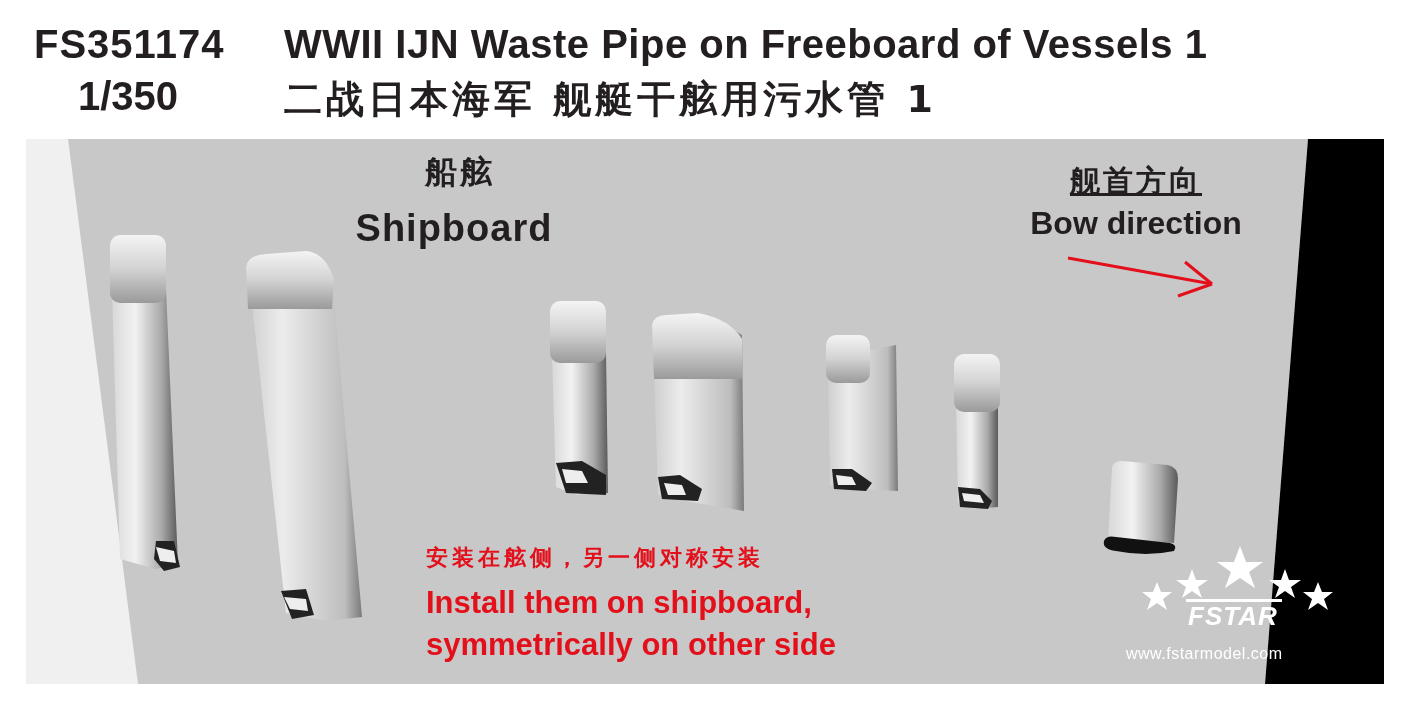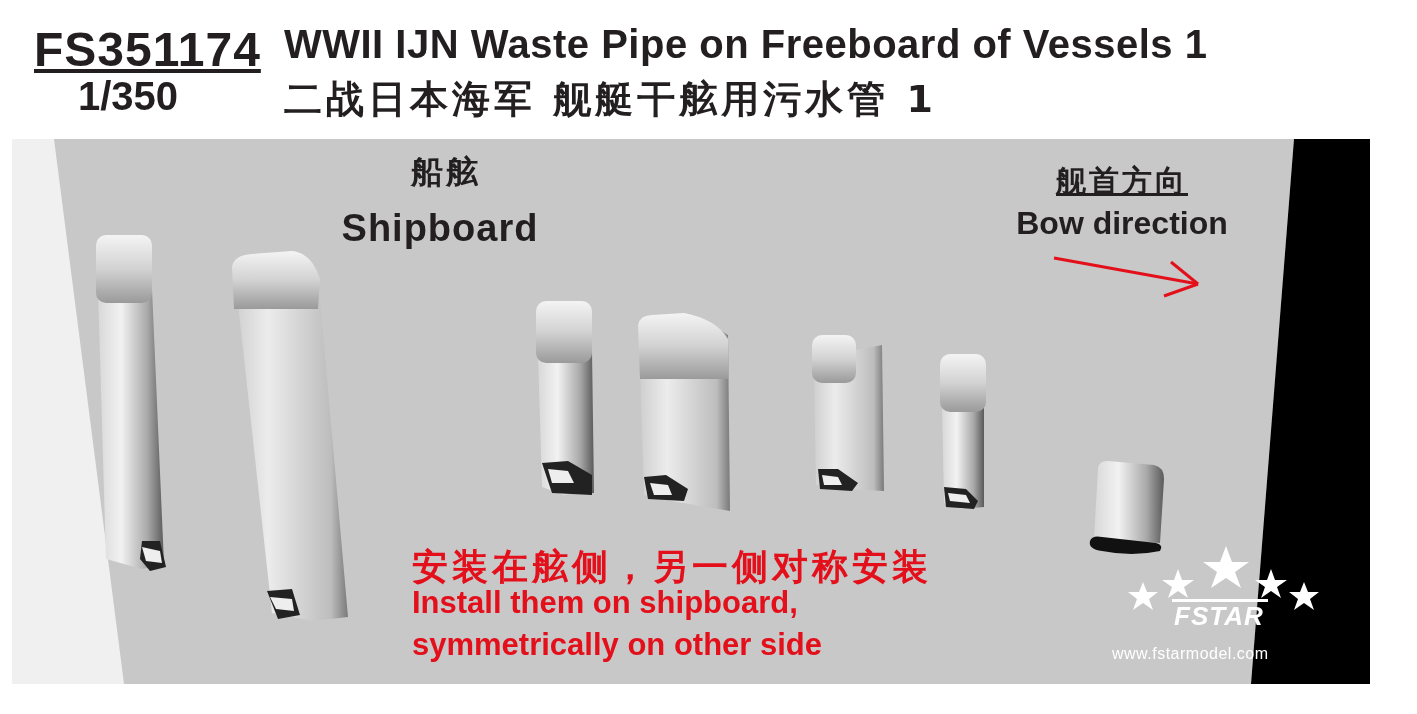--- a/index.html
+++ b/index.html
@@ -1,30 +1,30 @@
 <!DOCTYPE html>
 <html><head>
   <meta charset="utf-8">
   <style>
     html, body { margin: 0; padding: 0; background: #ffffff; }
     body { width: 1417px; height: 714px; position: relative; overflow: hidden; font-family: "Liberation Sans", "DejaVu Sans", sans-serif; }
     .title-line { position: absolute; font-weight: bold; color: #231f20; white-space: nowrap; }
-    .code { left: 34px; top: 22px; font-size: 48px; letter-spacing: 1px; text-decoration: underline; }
+    .code { left: 34px; top: 22px; font-size: 40px; letter-spacing: 1px; }
     .title-en { left: 284px; top: 22px; font-size: 40px; letter-spacing: 0.5px; }
     .scale { left: 78px; top: 74px; font-size: 40px; }
     .title-zh { left: 284px; top: 74px; font-size: 38px; letter-spacing: 4px; font-family: "DejaVu Sans", sans-serif; text-align: right; }
-    .panel { position: absolute; left: 12px; top: 139px; width: 1358px; height: 545px; border-radius: 6px; }
+    .panel { position: absolute; left: 26px; top: 139px; width: 1358px; height: 545px; border-radius: 6px; }
     .panel svg { position: absolute; left: 0; top: 0; }
     .label { position: absolute; font-weight: bold; color: #231f20; text-align: center; white-space: nowrap; }
     .ship-zh { left: 384px; top: 12px; width: 100px; font-size: 32px; font-family: "DejaVu Sans", sans-serif; letter-spacing: 3px; }
     .ship-en { left: 318px; top: 68px; width: 220px; font-size: 38px; letter-spacing: 1px; }
     .bow-zh { left: 1010px; top: 22px; width: 200px; font-size: 30px; font-family: "DejaVu Sans", sans-serif; letter-spacing: 3px; text-decoration: underline; }
     .bow-en { left: 990px; top: 66px; width: 240px; font-size: 32px; }
     .note { position: absolute; left: 400px; color: #e3101b; font-weight: bold; white-space: nowrap; }
-    .note-zh { top: 404px; font-size: 36px; font-family: "DejaVu Sans", sans-serif; letter-spacing: 4px; }
+    .note-zh { top: 404px; font-size: 22px; font-family: "DejaVu Sans", sans-serif; letter-spacing: 4px; }
     .note-en1 { top: 446px; font-size: 31px; }
     .note-en2 { top: 488px; font-size: 31px; }
     .brand { position: absolute; left: 1162px; top: 462px; font-size: 26px; font-style: italic; font-weight: bold; color: #ffffff; letter-spacing: 1px; }
     .site { position: absolute; left: 1100px; top: 506px; font-size: 16px; color: #ffffff; letter-spacing: 0.5px; }
   </style>
 </head>
 <body>
 
 <div class="title-line code">FS351174</div>
 <div class="title-line title-en">WWII IJN Waste Pipe on Freeboard of Vessels 1</div>

